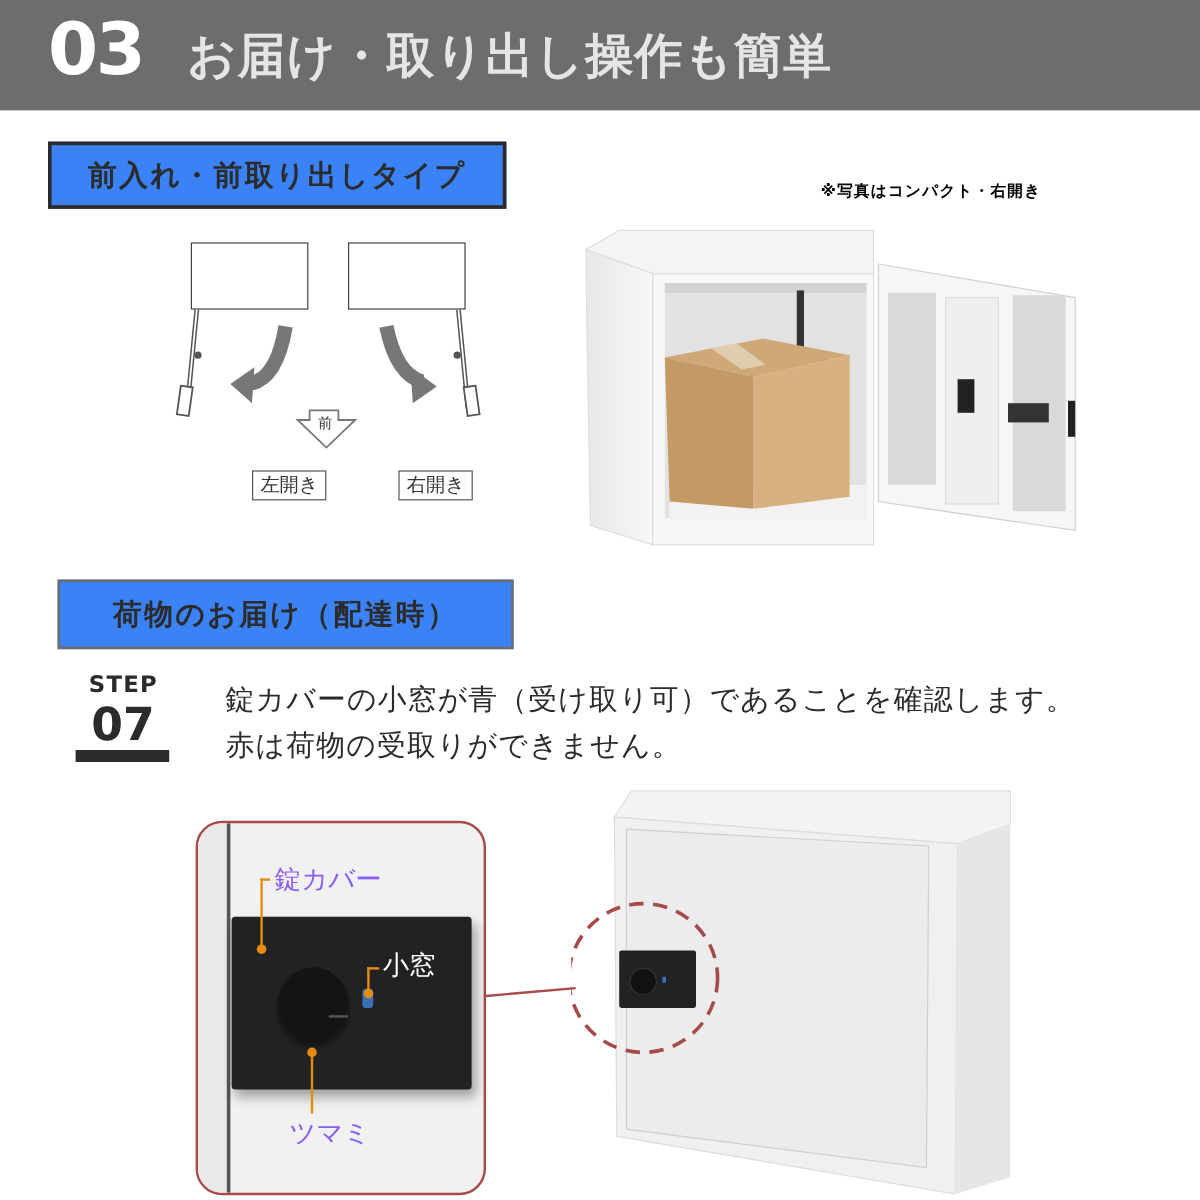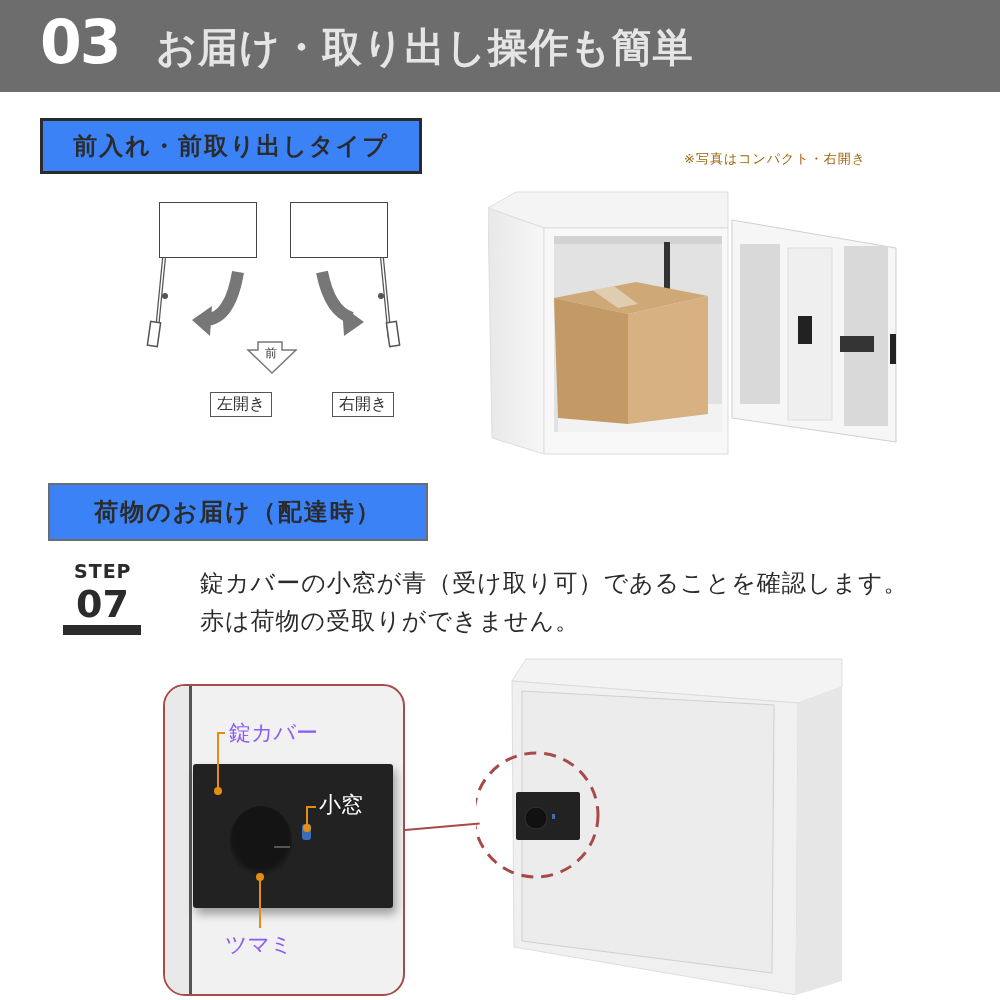--- a/index.html
+++ b/index.html
@@ -7,35 +7,35 @@
   body { position: relative; font-family: "DejaVu Sans", "Liberation Sans", sans-serif; color: #2b2b2b; }
 
   .header-bar { position: absolute; left: 0; top: 0; width: 1000px; height: 92px; background: #6e6d6e; }
   .header-num { position: absolute; left: 40px; top: 6px; font-size: 60px; font-weight: bold; color: #fff; letter-spacing: -2px; line-height: 72px; }
   .header-title { position: absolute; left: 156px; top: 22px; font-size: 40px; font-weight: bold; color: #e5e5e5; line-height: 50px; letter-spacing: 1px; }
 
   .boxed-label { position: absolute; border: 3px solid #2b2b2b; background: #3b82f6; font-weight: bold; color: #2b2b2b; display: flex; align-items: center; justify-content: center; }
   .label-type { left: 40px; top: 118px; width: 382px; height: 56px; font-size: 24px; letter-spacing: 2px; }
   .label-delivery { left: 48px; top: 483px; width: 380px; height: 58px; font-size: 24px; letter-spacing: 2px; border-color: #6e6d6e; border-width: 2px; }
 
-  .photo-note { position: absolute; left: 684px; top: 150px; font-size: 13px; color: #a16207; font-weight: normal; letter-spacing: 1px; }
+  .photo-note { position: absolute; left: 684px; top: 150px; font-size: 13px; color: #000000; font-weight: bold; letter-spacing: 1px; }
 
   
   .diagram { position: absolute; left: 120px; top: 190px; width: 320px; height: 240px; }
   .cabinet-rect { position: absolute; width: 98px; height: 56px; border: 1.5px solid #444; background: #fff; }
   .door-tag { position: absolute; border: 1px solid #555; font-size: 16px; padding: 1px 6px; background: #fff; color: #333; margin-left: 32px; }
 
   
   .photo1 { position: absolute; left: 488px; top: 186px; width: 420px; height: 272px; }
 
   
   .step-word { position: absolute; left: 74px; top: 560px; font-size: 19px; font-weight: bold; color: #2b2b2b; letter-spacing: 1px; }
   .step-num { position: absolute; left: 76px; top: 582px; font-size: 38px; font-weight: bold; color: #2b2b2b; }
   .step-underline { position: absolute; left: 63px; top: 625px; width: 78px; height: 10px; background: #2b2b2b; }
-  .step-text { position: absolute; left: 200px; font-size: 24px; color: #2b2b2b; letter-spacing: 1px; line-height: 30px; white-space: nowrap; }
+  .step-text { position: absolute; left: 188px; font-size: 24px; color: #2b2b2b; letter-spacing: 1px; line-height: 30px; white-space: nowrap; }
   .step-line1 { top: 568px; }
   .step-line2 { top: 606px; }
 
   
   .closeup { position: absolute; left: 163px; top: 684px; width: 242px; height: 312px; border: 2px solid #a64a4a; border-radius: 22px; background: #f1f1f1; overflow: hidden; }
   .closeup-edge { position: absolute; left: 24px; top: 0; width: 3px; height: 100%; background: #555; }
   .closeup-edge2 { position: absolute; left: 0; top: 0; width: 24px; height: 100%; background: #e9e9e9; }
   .lock-body { position: absolute; left: 28px; top: 78px; width: 200px; height: 144px; background: #222; border-radius: 3px; box-shadow: 3px 6px 10px rgba(0,0,0,0.35); }
   .lock-knob { position: absolute; left: 37px; top: 42px; width: 62px; height: 70px; border-radius: 50%; background: #141414; box-shadow: inset 0 -4px 6px rgba(255,255,255,0.06); }
   .lock-knob-line { position: absolute; left: 44px; top: 40px; width: 16px; height: 2px; background: #555; }
@@ -146,21 +146,21 @@
   <div class="callout-dot" style="left:49px; top:101px;"></div>
   <div class="callout-label" style="left:64px; top:32px;">錠カバー</div>
 
   <div class="callout-line" style="left:141px; top:120px; width:2px; height:20px;"></div>
   <div class="callout-line" style="left:141px; top:120px; width:10px; height:2px;"></div>
   <div class="callout-dot" style="left:138px; top:138px;"></div>
   <div class="callout-label light" style="left:154px; top:104px;">小窓</div>
 
   <div class="callout-dot" style="left:91px; top:187px;"></div>
   <div class="callout-line" style="left:94px; top:192px; width:2px; height:50px;"></div>
-  <div class="callout-label" style="left:60px; top:244px;">ツマミ</div>
+  <div class="callout-label" style="left:76px; top:244px;">ツマミ</div>
 </div>
 
 <div class="connector"></div>
 
 <svg class="photo2" viewBox="0 0 370 340">
   <polygon points="36,26 50,4 366,4 366,32 322,48" fill="#f3f3f3" stroke="#ddd"></polygon>
   <polygon points="36,26 322,48 320,340 38,292" fill="#f0f0f0" stroke="#ddd"></polygon>
   <polygon points="322,48 366,32 366,326 320,340" fill="#e6e6e6"></polygon>
   <polygon points="46,36 298,50 296,318 46,286" fill="#ececec" stroke="#cfcfcf"></polygon>
   <rect x="40" y="137" width="64" height="48" fill="#222" rx="2"></rect>

